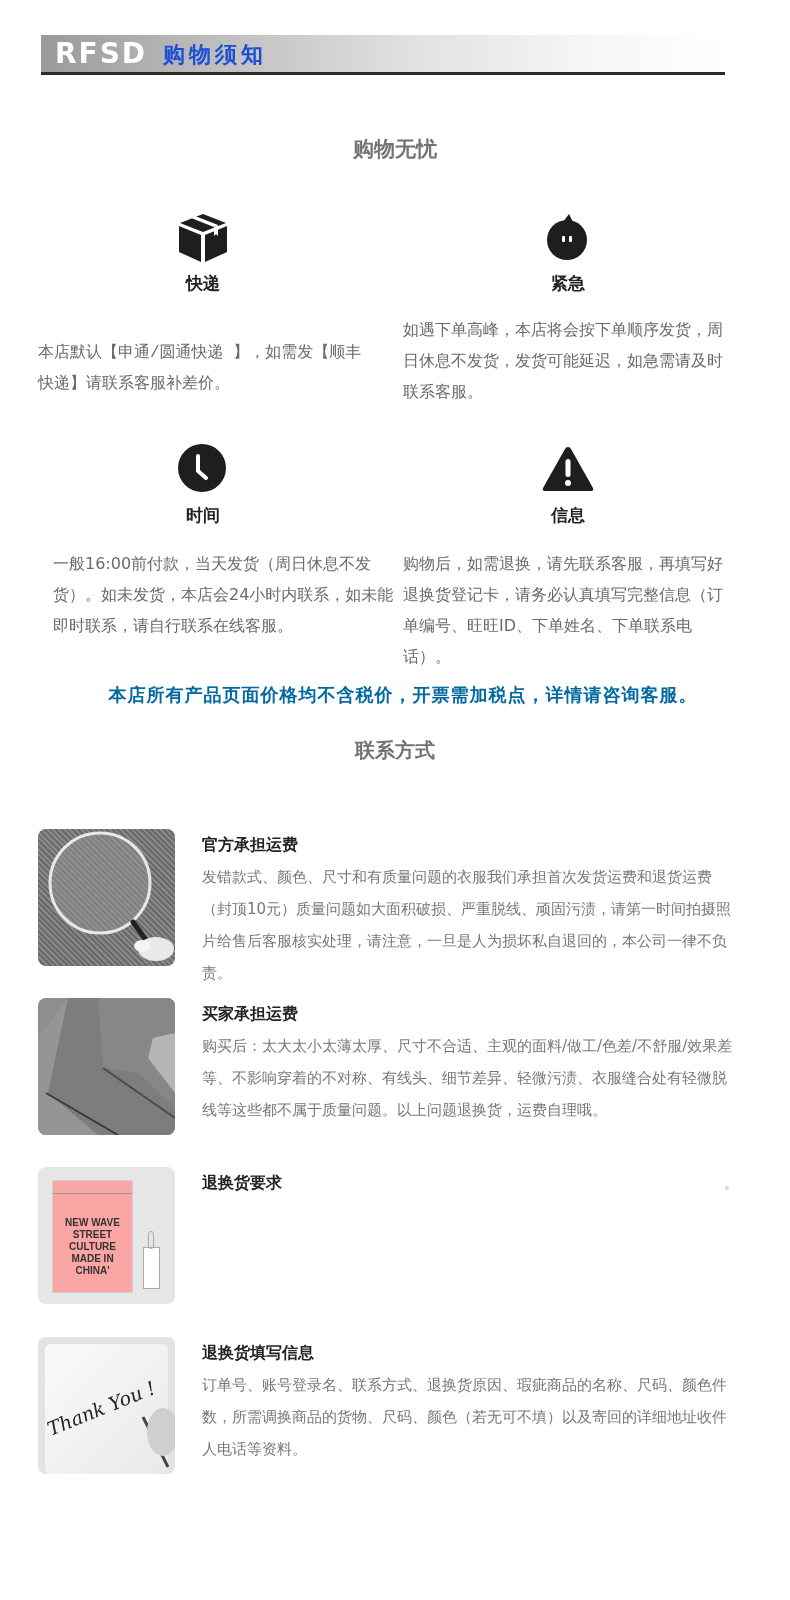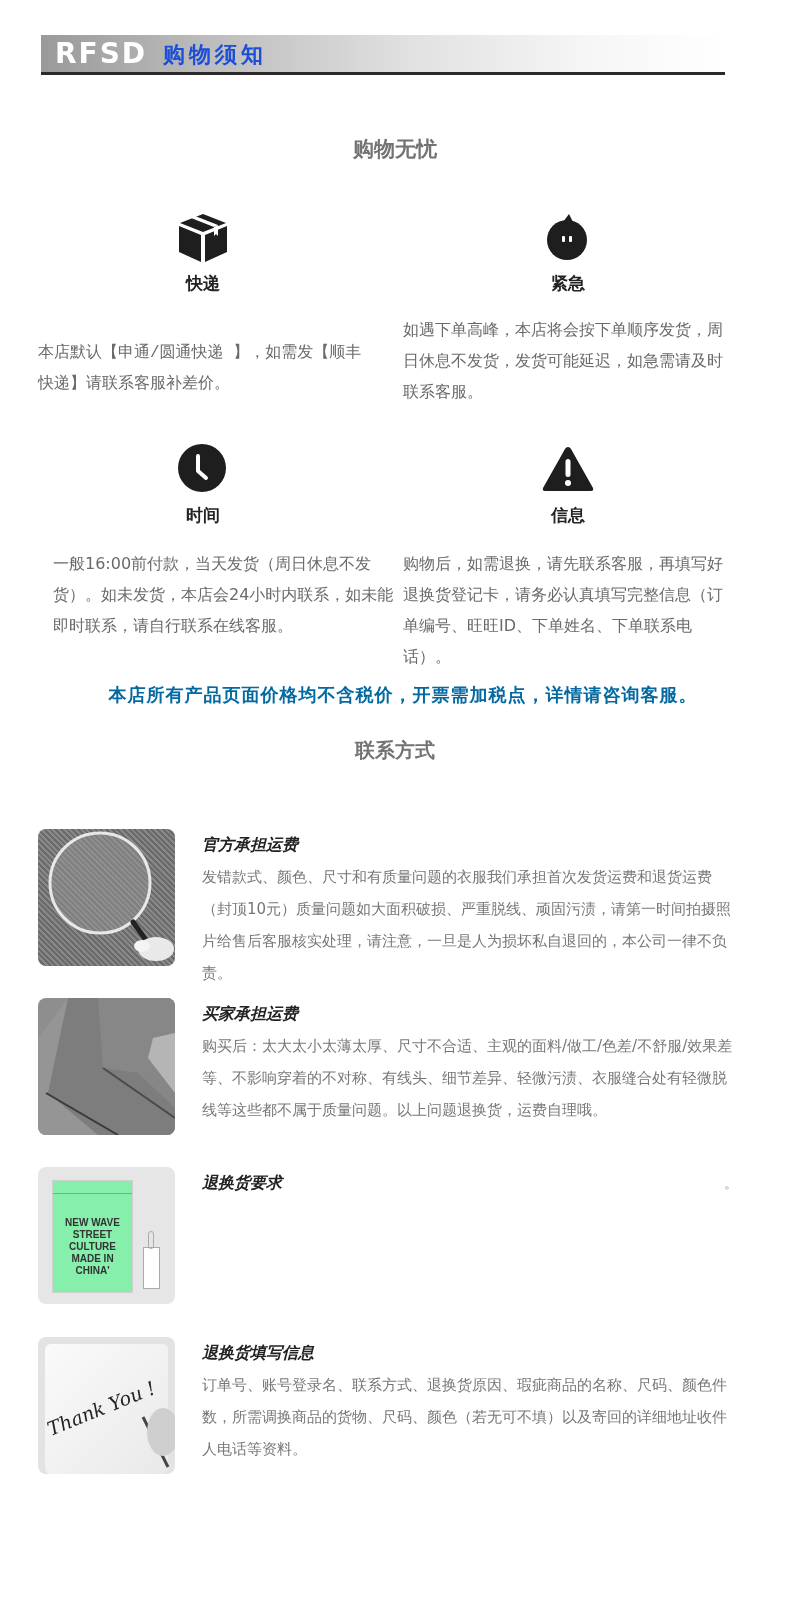--- a/index.html
+++ b/index.html
@@ -33,21 +33,21 @@
 
     .notice {
       position: absolute; left: 0; width: 790px; top: 683px; text-align: center;
       font-weight: bold; font-size: 18px; color: #0369a1; letter-spacing: 1px; margin-left: 8px;
     }
 
     .policy { position: absolute; left: 38px; width: 700px; }
     .policy .thumb {
       position: absolute; left: 0; top: 0; width: 137px; height: 137px; border-radius: 8px; overflow: hidden;
     }
-    .policy .p-title { position: absolute; left: 164px; top: 6px; font-weight: bold; font-size: 16px; color: #222; font-style: italic; }
+    .policy .p-title { position: absolute; left: 164px; top: 6px; font-weight: bold; font-size: 16px; color: #222; }
     .policy .p-text { position: absolute; left: 164px; top: 32px; width: 534px; font-size: 15px; color: #777; line-height: 32px; }
 
     .dot { position: absolute; font-size: 14px; color: #888; }
   </style>
 </head>
 <body>
 
 <div class="header">
   <div class="header-bar"></div>
   <div class="header-brand">RFSD</div>
@@ -134,21 +134,21 @@
       <line x1="8" y1="95" x2="80" y2="137" stroke="#3a3a3a" stroke-width="2"></line>
       <line x1="65" y1="70" x2="137" y2="120" stroke="#4a4a4a" stroke-width="2"></line>
     </svg>
   </div>
   <div class="p-title">买家承担运费</div>
   <div class="p-text">购买后：太大太小太薄太厚、尺寸不合适、主观的面料/做工/色差/不舒服/效果差等、不影响穿着的不对称、有线头、细节差异、轻微污渍、衣服缝合处有轻微脱线等这些都不属于质量问题。以上问题退换货，运费自理哦。</div>
 </div>
 
 <div class="policy" style="top:1167px; height:145px;">
   <div class="thumb" style="background:#e6e6e6;">
-    <div style="position:absolute; left:14px; top:13px; width:81px; height:113px; background:#86efac; border:1px solid #cfcfcf;">
+    <div style="position:absolute; left:14px; top:13px; width:81px; height:113px; background:#fca5a5; border:1px solid #cfcfcf;">
       <div style="position:absolute; left:0; top:12px; width:100%; height:1px; background:#999;"></div>
       <div style="position:absolute; left:0; top:36px; width:100%; text-align:center; font-family:'Liberation Sans', sans-serif; font-weight:bold; font-size:10px; line-height:12px; color:#333;">NEW WAVE STREET CULTURE MADE IN CHINA'</div>
     </div>
     <div style="position:absolute; left:105px; top:80px; width:17px; height:42px; background:#fff; border:1px solid #aaa;"></div>
     <div style="position:absolute; left:110px; top:64px; width:6px; height:18px; border:1px solid #aaa; border-radius:3px;"></div>
   </div>
   <div class="p-title">退换货要求</div>
   <div class="dot" style="left:686px; top:8px;">。</div>
 </div>
 

